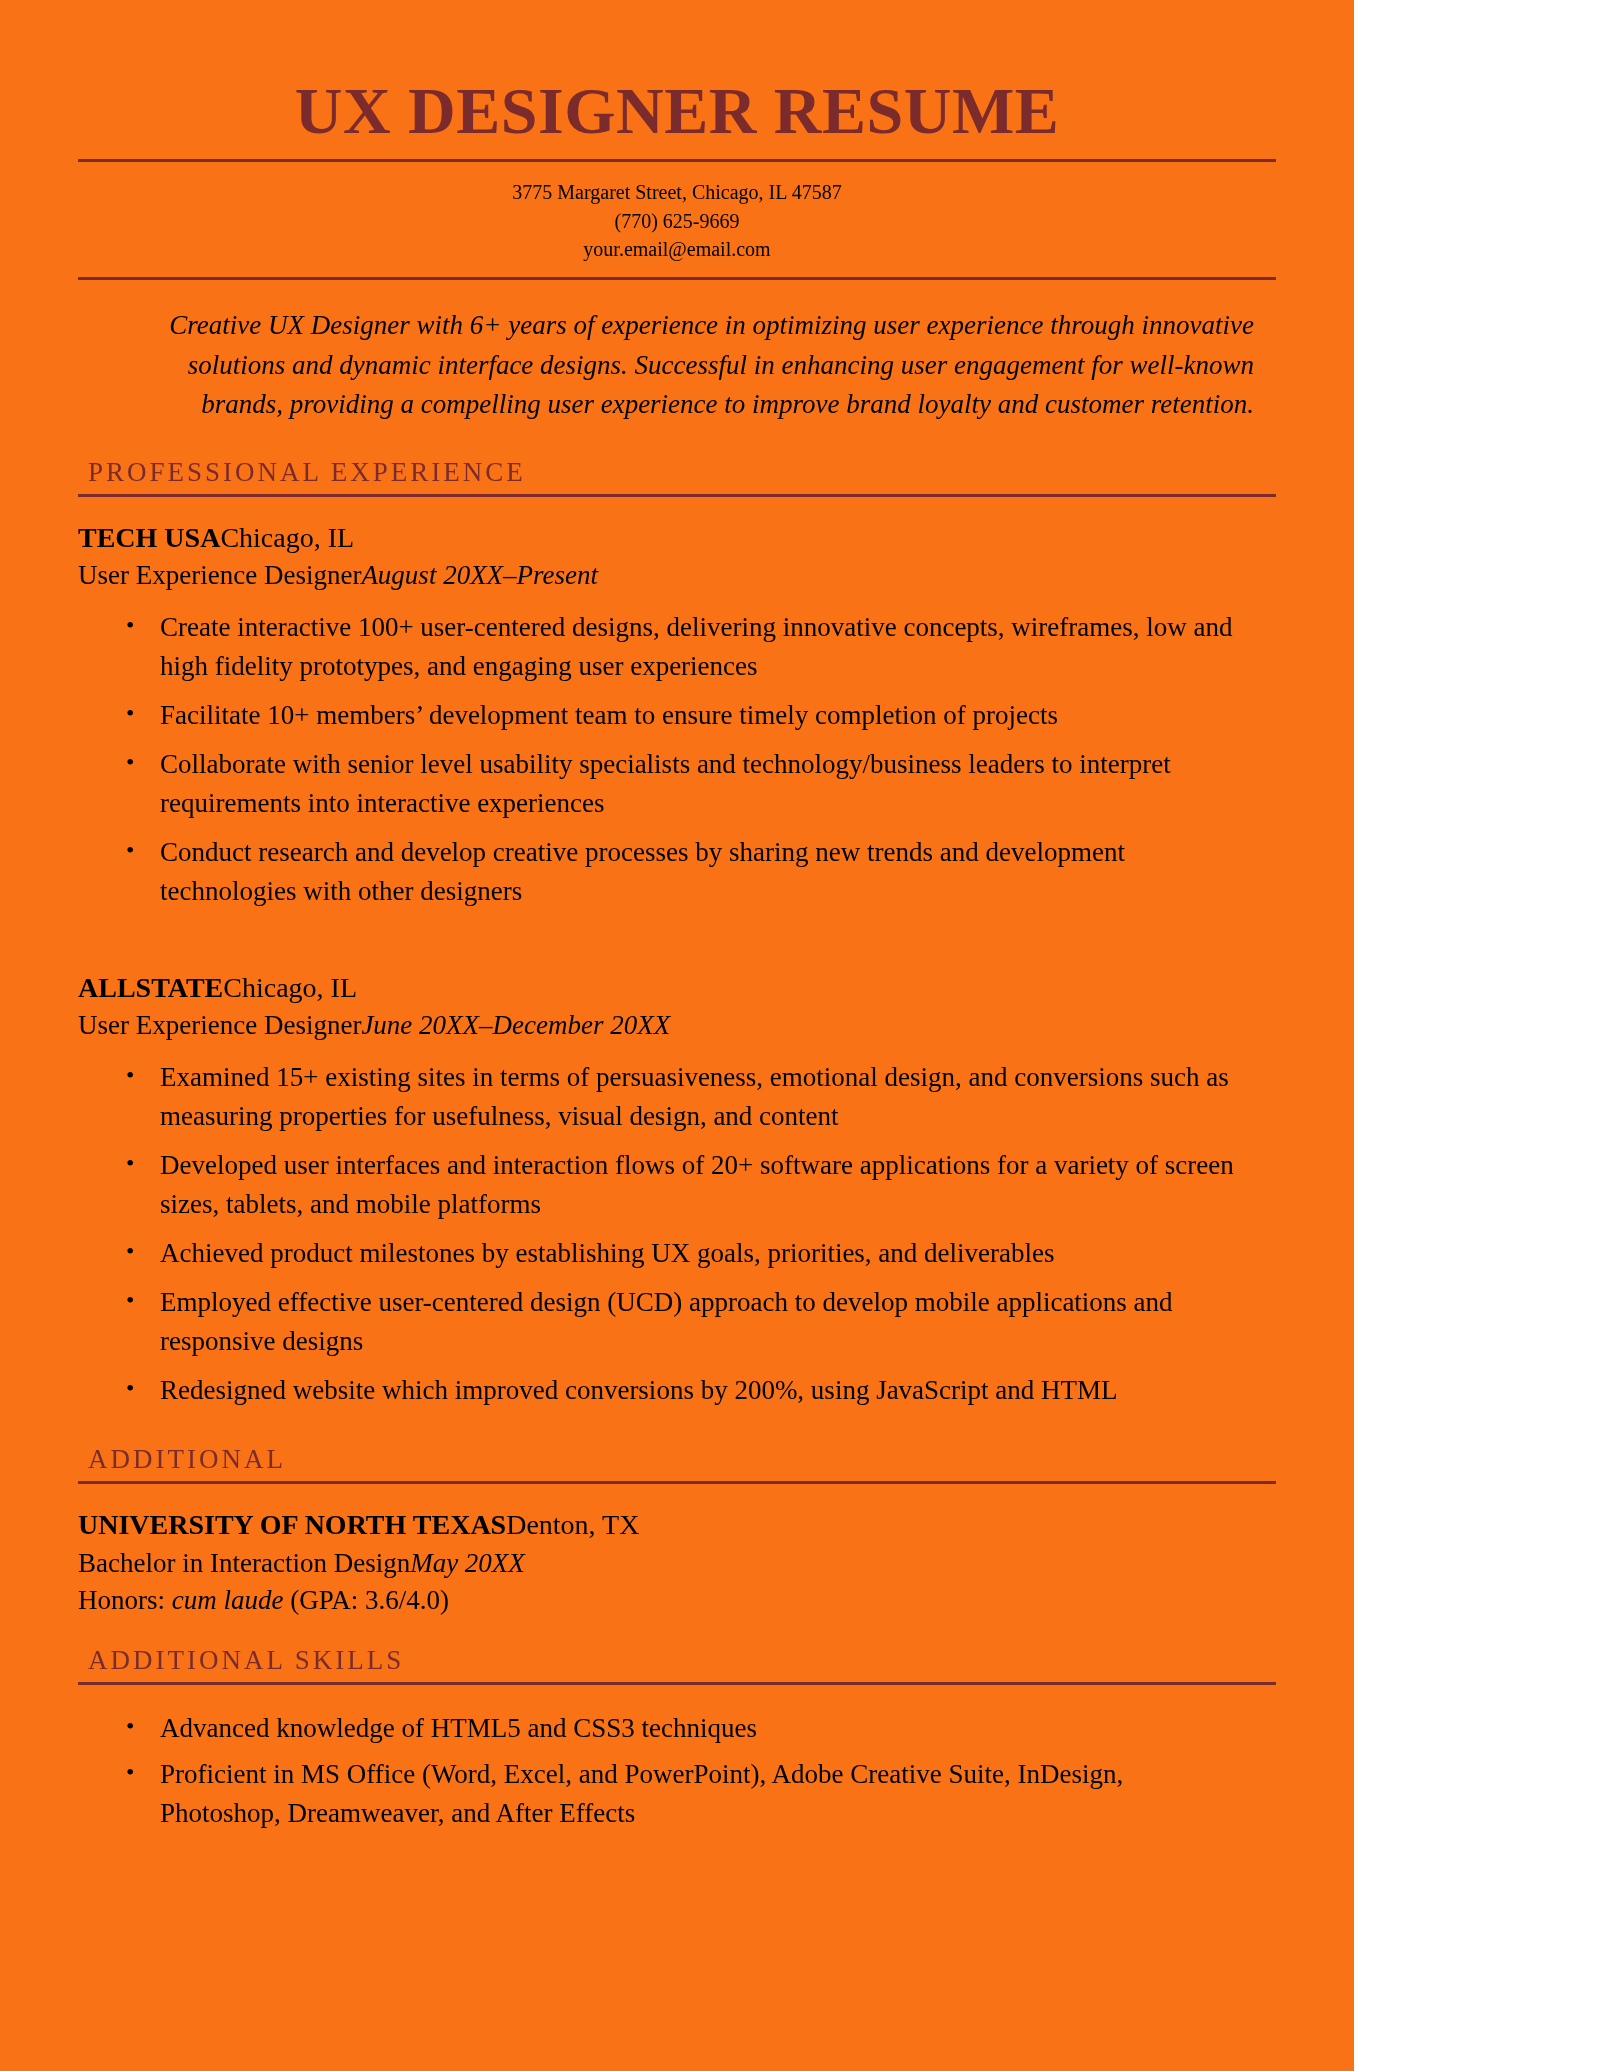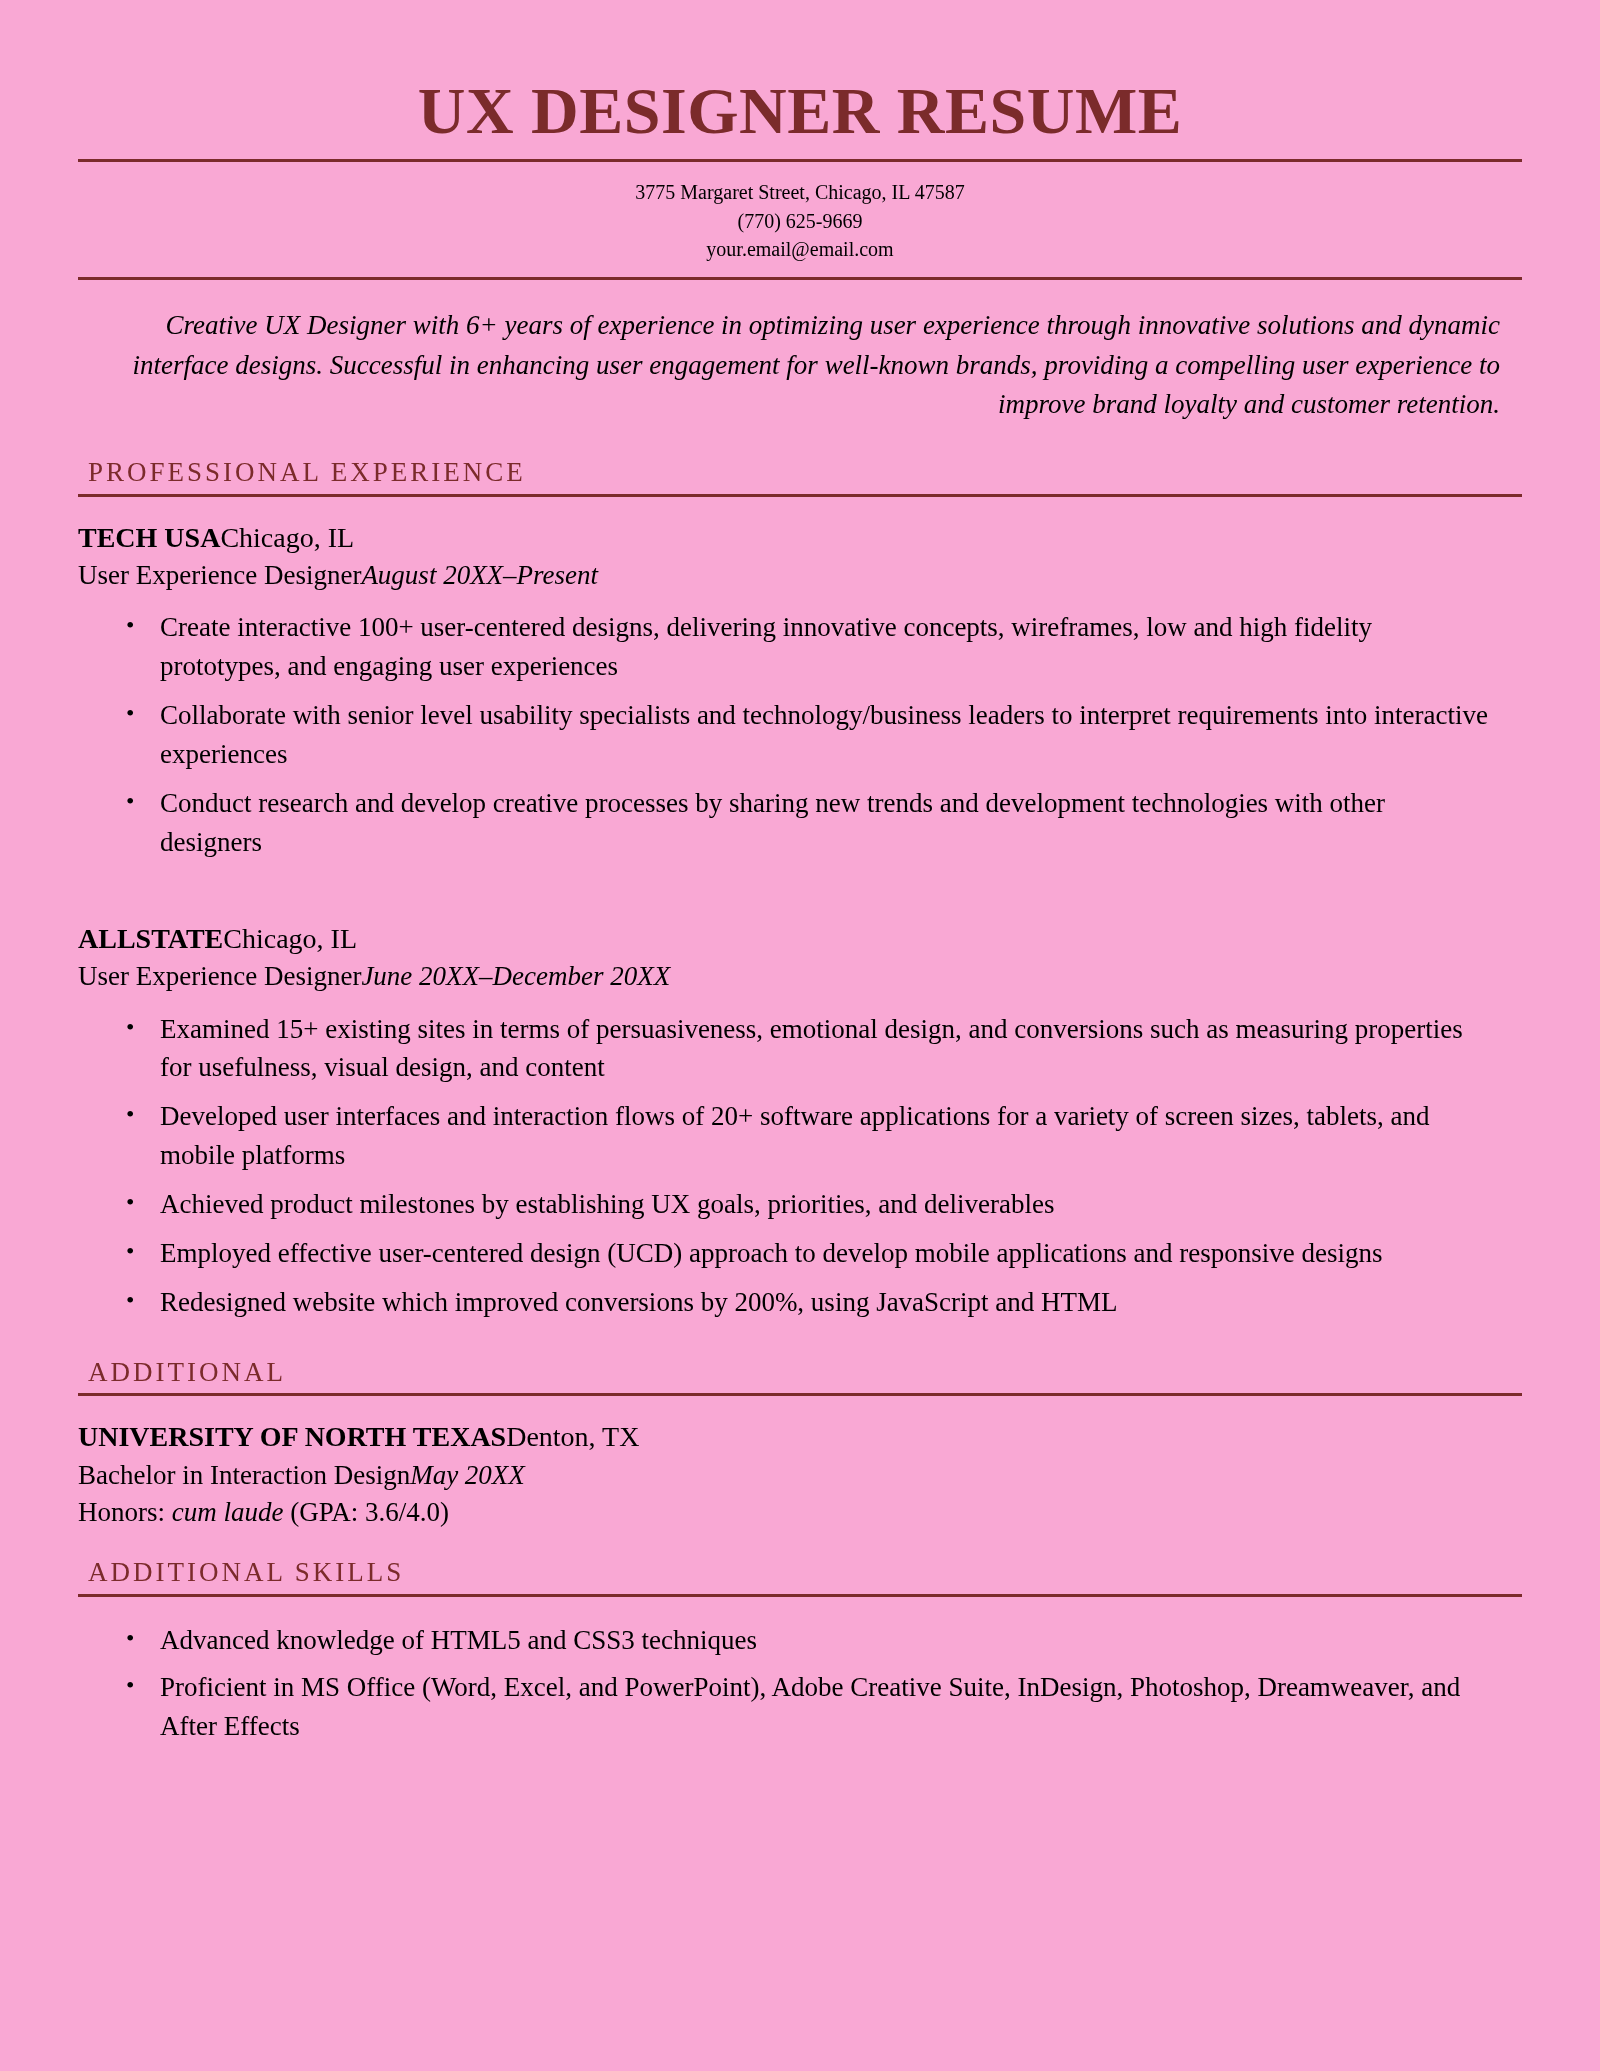--- a/index.html
+++ b/index.html
@@ -9,23 +9,23 @@
     background: #ffffff;
   }
   body {
     width: 1600px;
     min-height: 2071px;
     font-family: "Liberation Serif", "DejaVu Serif", serif;
     color: #000000;
   }
 
   .page {
-    width: 1600px;
+    width: 1354px;
     min-height: 2071px;
-    background: #f9a8d4;
+    background: #f97316;
     padding: 70px 78px 40px 78px;
   }
 
   
   .resume-title {
     text-align: center;
     color: #7B2B2B;
     font-size: 66px;
     font-weight: bold;
     line-height: 1.05;
@@ -165,20 +165,21 @@
       <div class="entry-row">
         <div class="org">TECH USA</div>
         <div class="location">Chicago, IL</div>
       </div>
       <div class="entry-row">
         <div class="role">User Experience Designer</div>
         <div class="dates">August 20XX–Present</div>
       </div>
       <ul class="bullets">
         <li>Create interactive 100+ user-centered designs, delivering innovative concepts, wireframes, low and high fidelity prototypes, and engaging user experiences</li>
+        <li>Facilitate 10+ members’ development team to ensure timely completion of projects</li>
         <li>Collaborate with senior level usability specialists and technology/business leaders to interpret requirements into interactive experiences</li>
         <li>Conduct research and develop creative processes by sharing new trends and development technologies with other designers</li>
       </ul>
     </div>
 
     <div class="entry spaced">
       <div class="entry-row">
         <div class="org">ALLSTATE</div>
         <div class="location">Chicago, IL</div>
       </div>

